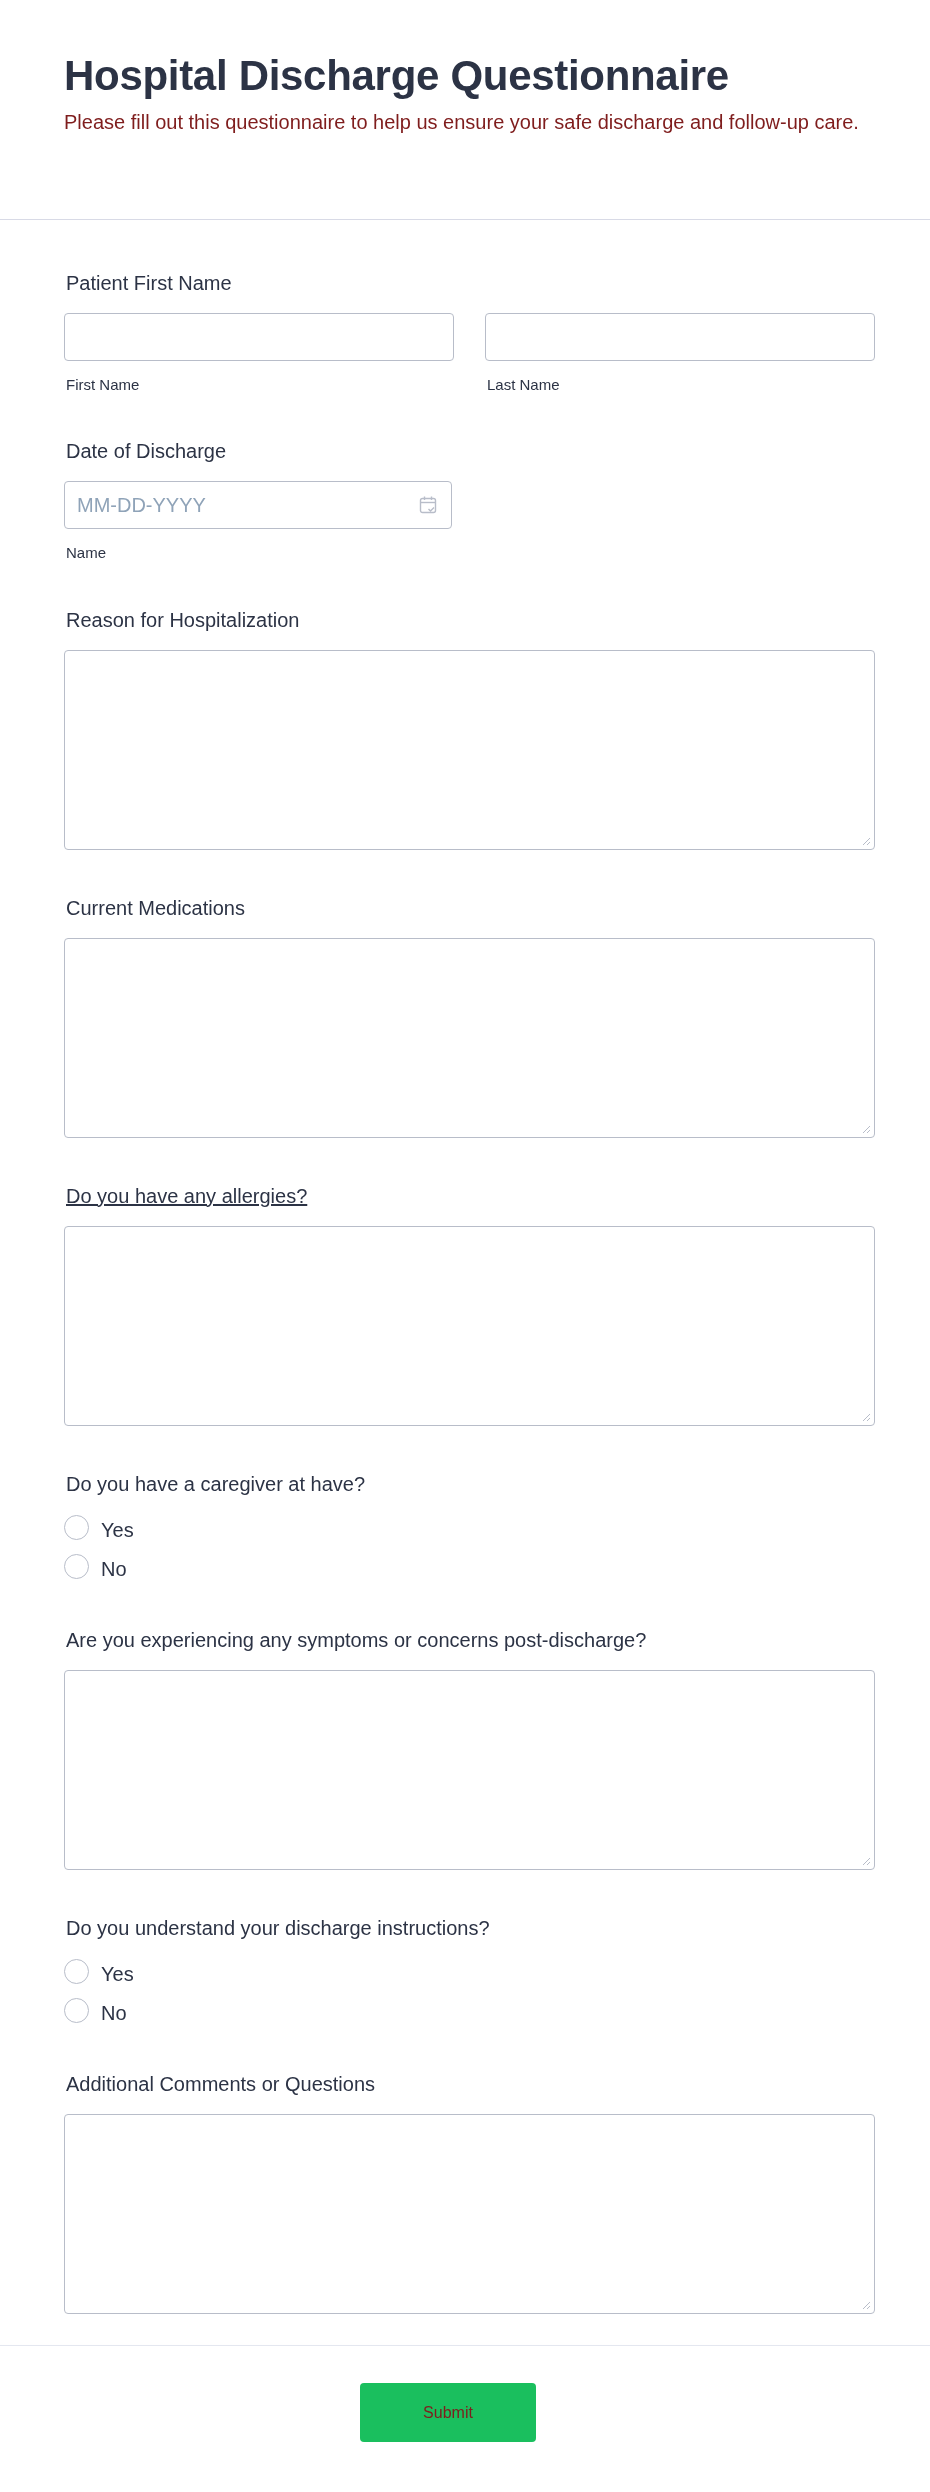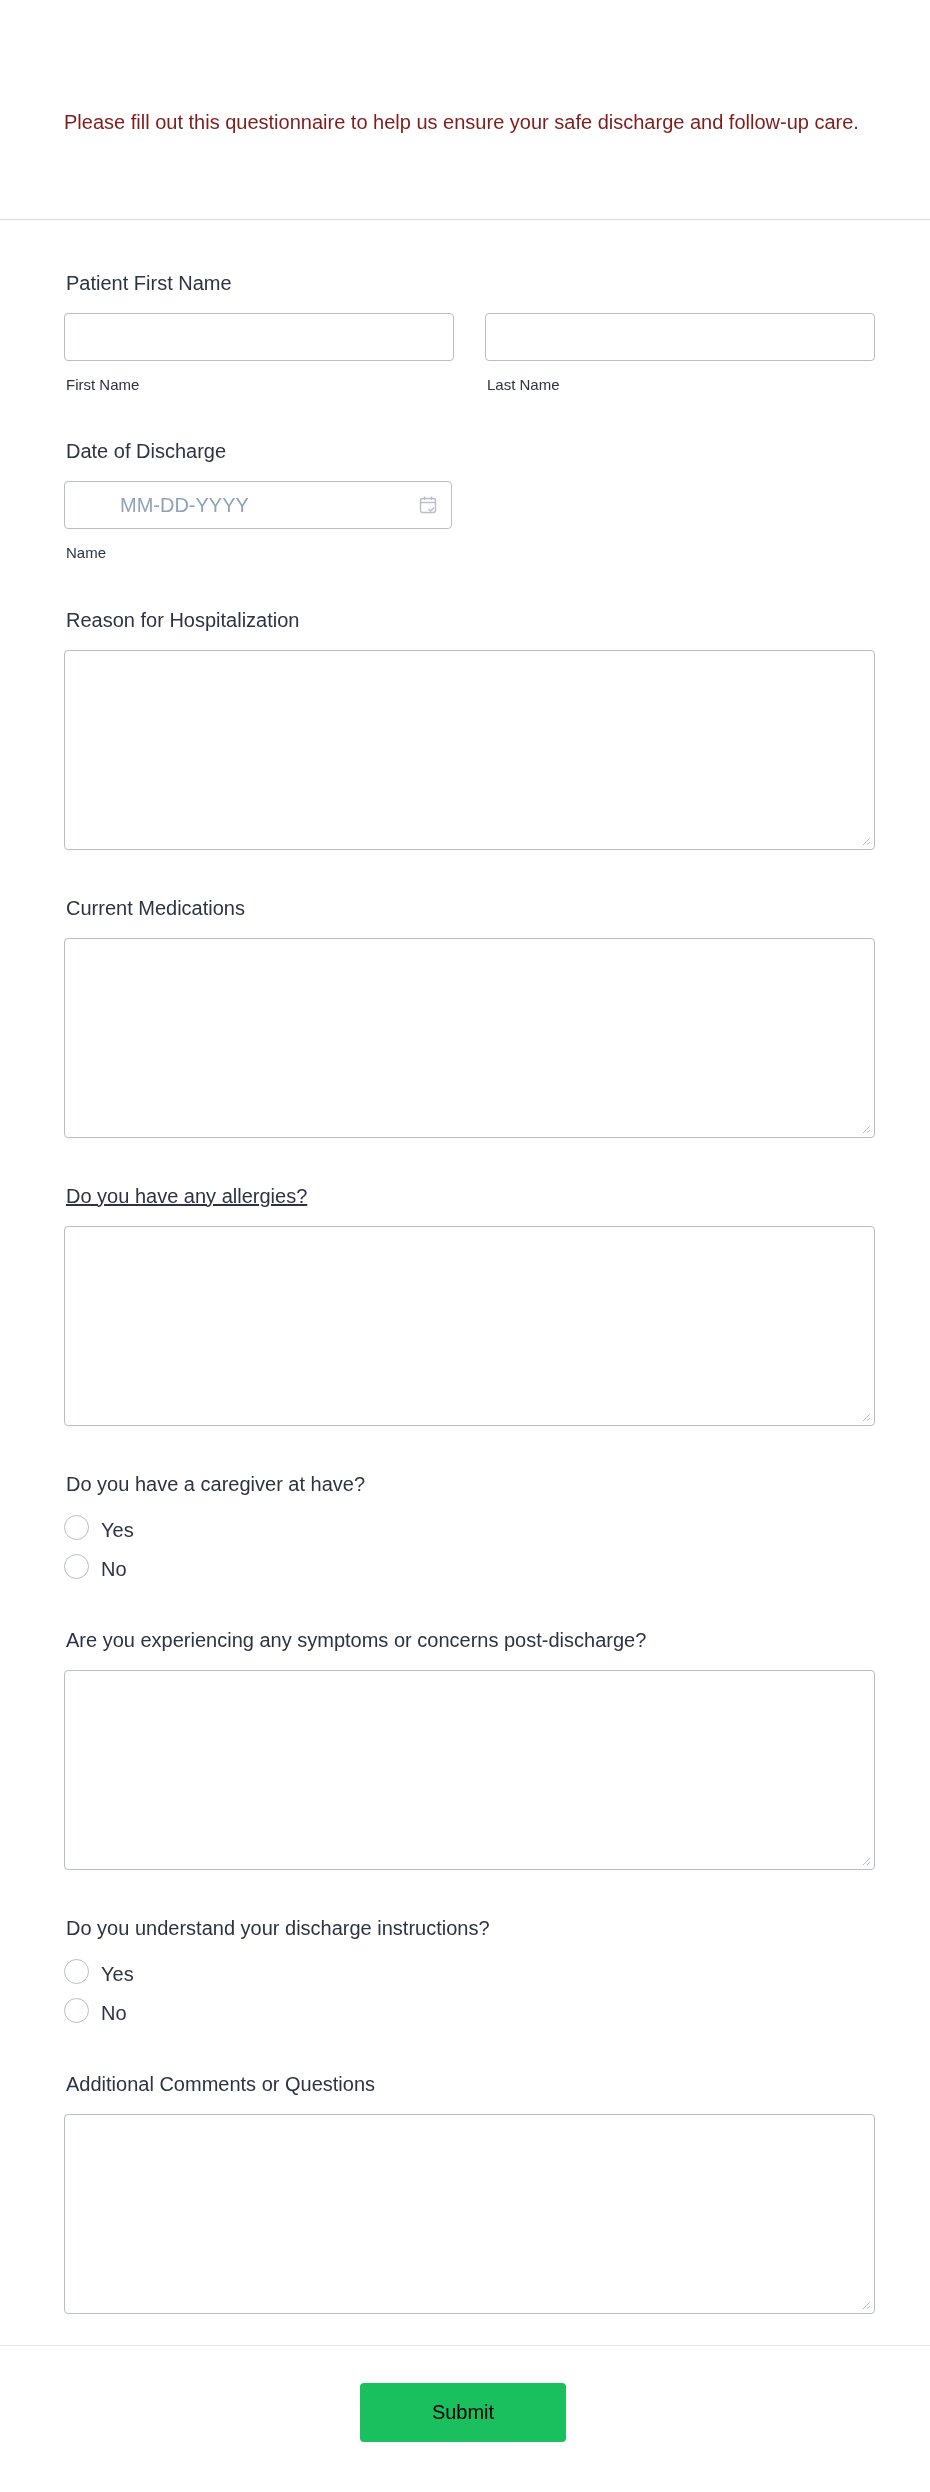--- a/index.html
+++ b/index.html
@@ -6,41 +6,42 @@
   html, body { width: 930px; background: #ffffff; }
   body { font-family: "Liberation Sans", "DejaVu Sans", sans-serif; color: #2c3345; position: relative; height: 2492px; overflow: hidden; }
 
   .header { position: absolute; left: 0; top: 0; width: 930px; height: 220px; border-bottom: 1px solid #d8dae6; }
   .title { position: absolute; left: 64px; top: 50px; font-size: 42px; font-weight: bold; color: #2c3345; letter-spacing: -0.3px; line-height: 52px; }
   .subtitle { position: absolute; left: 64px; top: 106px; width: 820px; font-size: 20px; line-height: 32px; color: #7f1d1d; }
 
   .q-label { position: absolute; left: 66px; font-size: 20px; line-height: 26px; color: #2c3345; }
   .sub-label { position: absolute; font-size: 15px; line-height: 18px; color: #2c3345; }
 
-  .input { position: absolute; height: 48px; border: 1px solid #b8bdc9; border-radius: 4px; background: #fff; padding-left: 43px; }
+  .input { position: absolute; height: 48px; border: 1px solid #b8bdc9; border-radius: 4px; background: #fff; }
   .input input { width: 100%; height: 100%; border: none; outline: none; background: transparent; padding: 0 12px; font-size: 20px; font-family: "Liberation Sans", sans-serif; color: #2c3345; }
   .input input::placeholder { color: #8fa3b8; }
 
   .textarea { position: absolute; left: 64px; width: 811px; height: 200px; border: 1px solid #b8bdc9; border-radius: 4px; background: #fff; }
   .textarea textarea { width: 100%; height: 100%; border: none; outline: none; resize: none; background: transparent; padding: 10px 12px; font-size: 18px; font-family: "Liberation Sans", sans-serif; }
   .resize-handle { position: absolute; right: 3px; bottom: 3px; width: 9px; height: 9px; }
 
   .cal-icon { position: absolute; right: 14px; top: 13px; width: 18px; height: 20px; }
 
   .radio-row { position: absolute; left: 64px; height: 26px; display: flex; align-items: center; }
   .radio-circle { width: 25px; height: 25px; border: 1.5px solid #b8bdc9; border-radius: 50%; background: #fff; }
   .radio-label { margin-left: 12px; font-size: 20px; color: #2c3345; margin-top: 6px; }
 
   .footer-divider { position: absolute; left: 0; top: 2345px; width: 930px; height: 1px; background: #e4e7f0; }
-  .submit { position: absolute; left: 360px; top: 2383px; width: 206px; height: 59px; background: #1abf5e; border: none; border-radius: 4px; color: #000000; font-size: 20px; font-family: "Liberation Sans", sans-serif; cursor: pointer; }
+  .submit { position: absolute; left: 360px; top: 2383px; width: 176px; height: 59px; background: #1abf5e; border: none; border-radius: 4px; color: #7f1d1d; font-size: 16px; font-family: "Liberation Sans", sans-serif; cursor: pointer; }
 </style>
 </head>
 <body>
 
 <div class="header">
+  <h1 class="title">Hospital Discharge Questionnaire</h1>
   <p class="subtitle">Please fill out this questionnaire to help us ensure your safe discharge and follow-up care.</p>
 </div>
 
 <label class="q-label" style="top:270px;">Patient First Name</label>
 <div class="input" style="left:64px; top:313px; width:390px;">
   <input type="text" value="" style="">
 </div>
 <span class="sub-label" style="left:66px; top:376px;">First Name</span>
 <div class="input" style="left:485px; top:313px; width:390px;">
   <input type="text" value="" style="">

